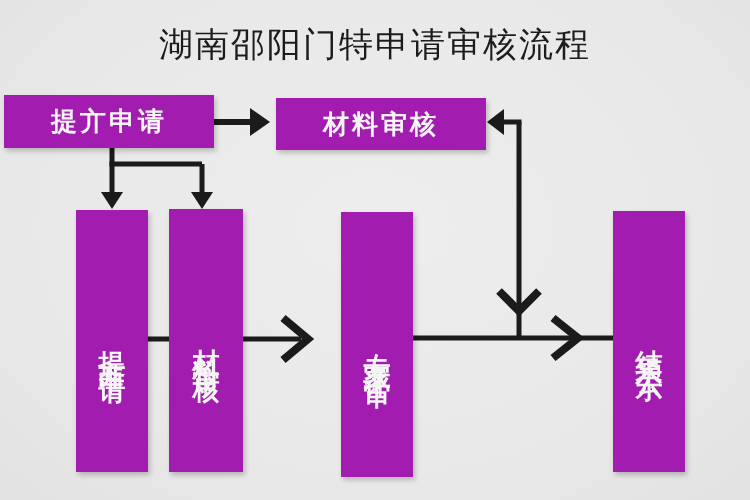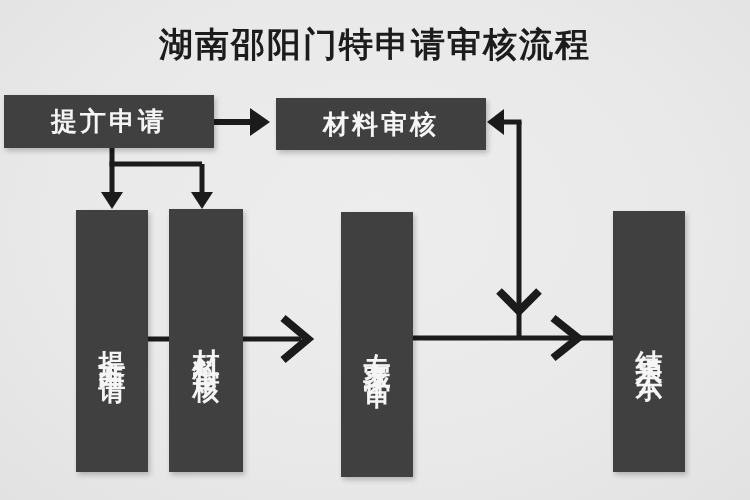--- a/index.html
+++ b/index.html
@@ -3,26 +3,26 @@
 <meta charset="utf-8">
 <style>
   html,body{margin:0;padding:0;}
   body{
     width:750px;height:500px;position:relative;overflow:hidden;
     background:radial-gradient(ellipse at 50% 45%, #ededed 0%, #e9e9e9 60%, #e2e2e2 100%);
     font-family:"Liberation Sans","DejaVu Sans",sans-serif;
   }
   .title{
     position:absolute;top:22px;left:0;width:750px;
-    text-align:center;font-size:34px;font-weight:700;
+    text-align:center;font-size:34px;font-weight:400;
     color:#1c1c1c;letter-spacing:2px;margin:0;
   }
   .connector-layer{position:absolute;top:0;left:0;z-index:1;}
   .node{
-    position:absolute;z-index:2;background:#404040;
+    position:absolute;z-index:2;background:#a21caf;
     display:flex;align-items:center;justify-content:center;
     box-shadow:2px 3px 5px rgba(0,0,0,0.22);
   }
   .node .h-label{
     color:#f5f5f5;font-size:26px;font-weight:700;letter-spacing:3px;
     white-space:nowrap;
   }
   .node .v-label{
     writing-mode:vertical-rl;text-orientation:upright;
     color:#f5f5f5;font-size:27px;font-weight:700;letter-spacing:9px;

